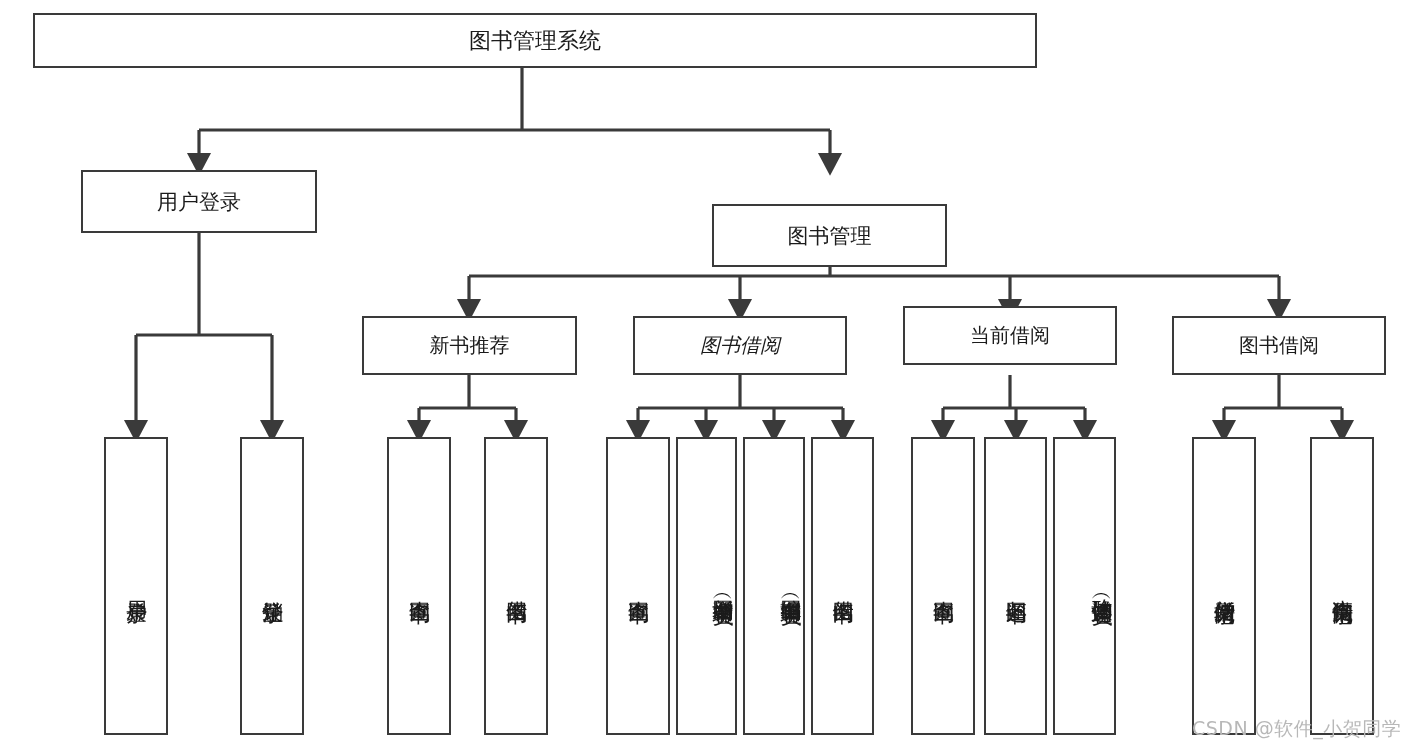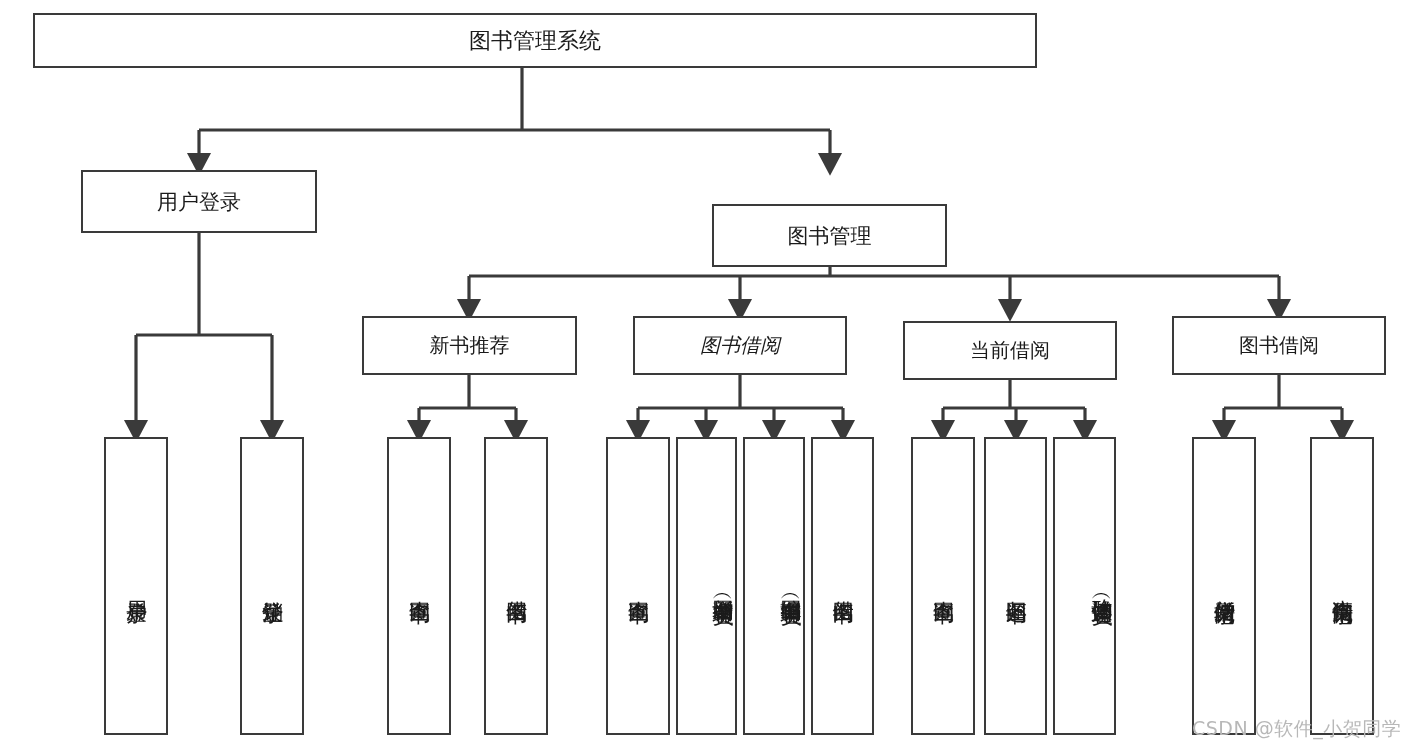--- a/index.html
+++ b/index.html
@@ -138,21 +138,21 @@
   <div class="node lvl2" style="left:712px;top:170px;width:235px;height:63px;margin-top:34px;">
     <span>图书管理</span>
   </div>
 
   <div class="node lvl3" style="left:362px;top:316px;width:215px;height:59px;">
     <span>新书推荐</span>
   </div>
   <div class="node lvl3" style="left:633px;top:316px;width:214px;height:59px;font-style:italic;">
     <span>图书借阅</span>
   </div>
-  <div class="node lvl3" style="left:903px;top:321px;width:214px;height:59px;">
+  <div class="node lvl3" style="left:903px;top:306px;width:214px;height:59px;">
     <span>当前借阅</span>
   </div>
   <div class="node lvl3" style="left:1172px;top:316px;width:214px;height:59px;">
     <span>图书借阅</span>
   </div>
 
   <div class="node leaf center-v" style="left:104px;top:437px;width:64px;height:298px;">
     <span class="leaf-label">用户登录</span>
   </div>
   <div class="node leaf center-v" style="left:240px;top:437px;width:64px;height:298px;">

